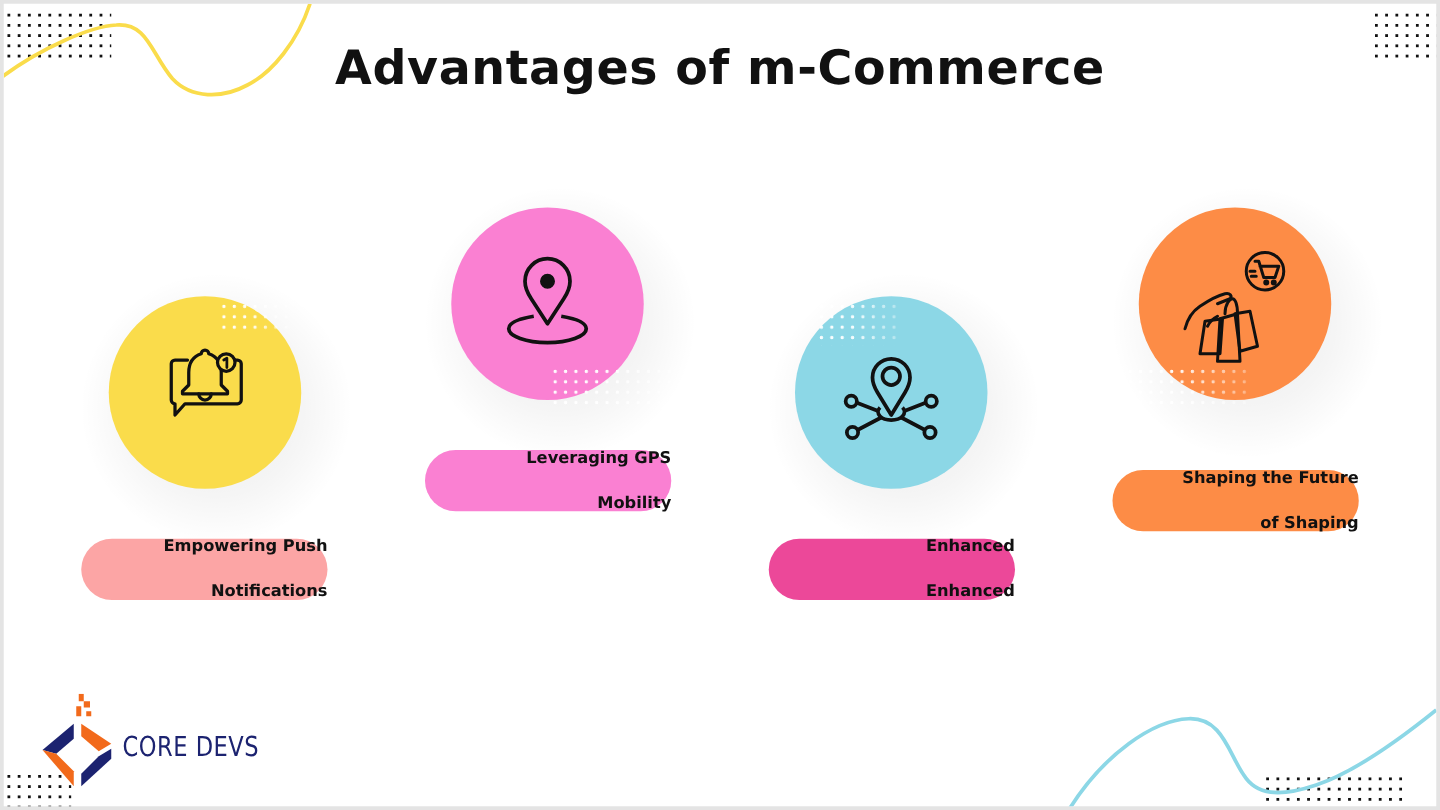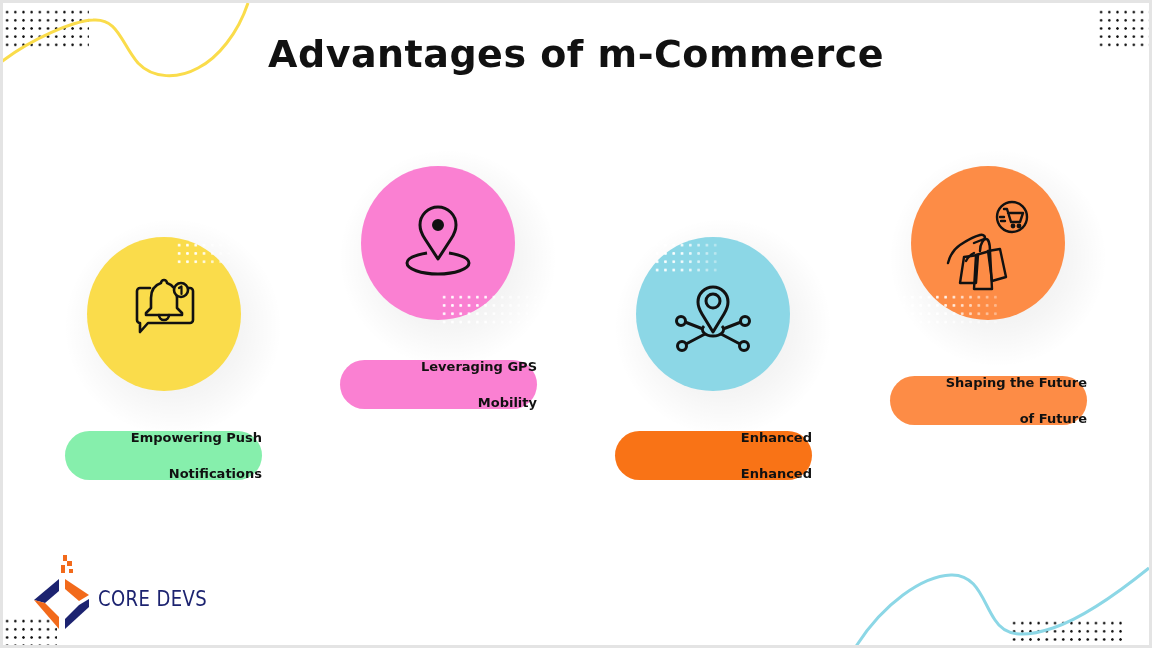--- a/index.html
+++ b/index.html
@@ -74,21 +74,21 @@
   <div class="circle" style="left:84px; top:234px; background:#fadc4b;">
     <svg width="76" height="76" viewBox="0 0 76 76" fill="none" stroke="#111" stroke-width="2.6" stroke-linejoin="round" stroke-linecap="round">
       <path d="M18 12 H24 M52 12 H64 a3 3 0 0 1 3 3 V44 a3 3 0 0 1 -3 3 H22 L14 56 V47 a3 3 0 0 1 -3 -3 V15 a3 3 0 0 1 3 -3 H18"></path>
       <path d="M38 4 a3 3 0 0 1 3 3 C47 9 51 14 51 22 V32 L56 37 V39 H20 V37 L25 32 V22 C25 14 29 9 35 7 a3 3 0 0 1 3 -3 Z"></path>
       <path d="M33 39 a5 5 0 0 0 10 0"></path>
       <circle cx="55" cy="14" r="7" fill="#fadc4b"></circle>
       <path d="M53 12 L55.5 10.5 V18" stroke-width="2.2"></path>
     </svg>
   </div>
   <div class="wdots" style="left:172px; top:238px; width:60px; height:24px;"></div>
-  <div class="pill" style="left:62px; top:428px; background:#86efac;">
+  <div class="pill" style="left:62px; top:428px; background:#fca5a5;">
     <span>Empowering Push</span>
     <span>Notifications</span>
   </div>
 
   <div class="shadow" style="left:335px; top:145px; width:220px; height:220px;"></div>
   <div class="circle" style="left:358px; top:163px; background:#fa80d2;">
     <svg width="70" height="80" viewBox="0 0 70 80" fill="none" stroke="#111" stroke-width="3" stroke-linejoin="round">
       <path d="M35 56 L22 36 C18 30 17 26 17 22 A18 18 0 0 1 53 22 C53 26 52 30 48 36 Z"></path>
       <circle cx="35" cy="22" r="4.5" fill="#111"></circle>
       <path d="M24 50 C12 52 4 55 4 60 C4 66 18 71 35 71 C52 71 66 66 66 60 C66 55 58 52 46 50"></path>
@@ -107,21 +107,21 @@
       <circle cx="41" cy="25" r="7"></circle>
       <path d="M32 50 C30 52 30 55 32 57 C36 61 46 61 50 57 C52 55 52 52 50 50"></path>
       <path d="M31 53 L13 46 M51 53 L69 46 M33 58 L14 68 M49 58 L68 68"></path>
       <circle cx="9" cy="45" r="4.5"></circle>
         <circle cx="73" cy="45" r="4.5"></circle>
       <circle cx="10" cy="70" r="4.5"></circle>
         <circle cx="72" cy="70" r="4.5"></circle>
     </svg>
   </div>
   <div class="wdots" style="left:650px; top:238px; width:66px; height:36px;"></div>
-  <div class="pill" style="left:612px; top:428px; background:#f97316;">
+  <div class="pill" style="left:612px; top:428px; background:#ec4899;">
     <span>Enhanced</span>
     <span>Enhanced</span>
   </div>
 
   <div class="shadow" style="left:885px; top:145px; width:220px; height:220px;"></div>
   <div class="circle" style="left:908px; top:163px; background:#fd8c46;">
     <svg width="96" height="96" viewBox="0 0 96 96" fill="none" stroke="#111" stroke-width="2.4" stroke-linejoin="round" stroke-linecap="round">
       <circle cx="72" cy="22" r="15"></circle>
       <path d="M64 14 H67 L71 27 H80 L83 18 H68"></path>
       <circle cx="73" cy="31" r="1.2" fill="#111"></circle>
@@ -130,21 +130,21 @@
       <path d="M8 68 C10 60 14 54 20 50 C26 46 32 42 40 40 C44 39 46 42 44 44 M44 44 L34 48 M26 66 C28 62 30 60 34 58"></path>
       <path d="M24 62 L20 88 L36 88 L38 60 Z"></path>
       <path d="M36 60 L34 94 L52 94 L50 56 Z"></path>
       <path d="M48 56 L52 86 L66 82 L60 54 Z"></path>
       <path d="M40 56 C40 48 44 44 46 44 C48 44 50 48 50 56"></path>
     </svg>
   </div>
   <div class="wdots" style="left:897px; top:290px; width:100px; height:36px;"></div>
   <div class="pill" style="left:887px; top:357px; background:#fd8c46;margin-top:16px;">
     <span>Shaping the Future</span>
-    <span>of Future</span>
+    <span>of Shaping</span>
   </div>
 
   <svg class="logo" width="60" height="76" viewBox="0 0 60 76">
     <rect x="32" y="0" width="4" height="6" fill="#f26a1b"></rect>
     <rect x="36" y="6" width="5" height="5" fill="#f26a1b"></rect>
     <rect x="30" y="10" width="4" height="8" fill="#f26a1b"></rect>
     <rect x="38" y="14" width="4" height="4" fill="#f26a1b"></rect>
     <polygon points="3,45 28,24 28,36 14,48" fill="#1c2370"></polygon>
     <polygon points="34,24 34,34 48,46 58,40" fill="#f26a1b"></polygon>
     <polygon points="3,45 14,48 28,62 28,74" fill="#f26a1b"></polygon>

